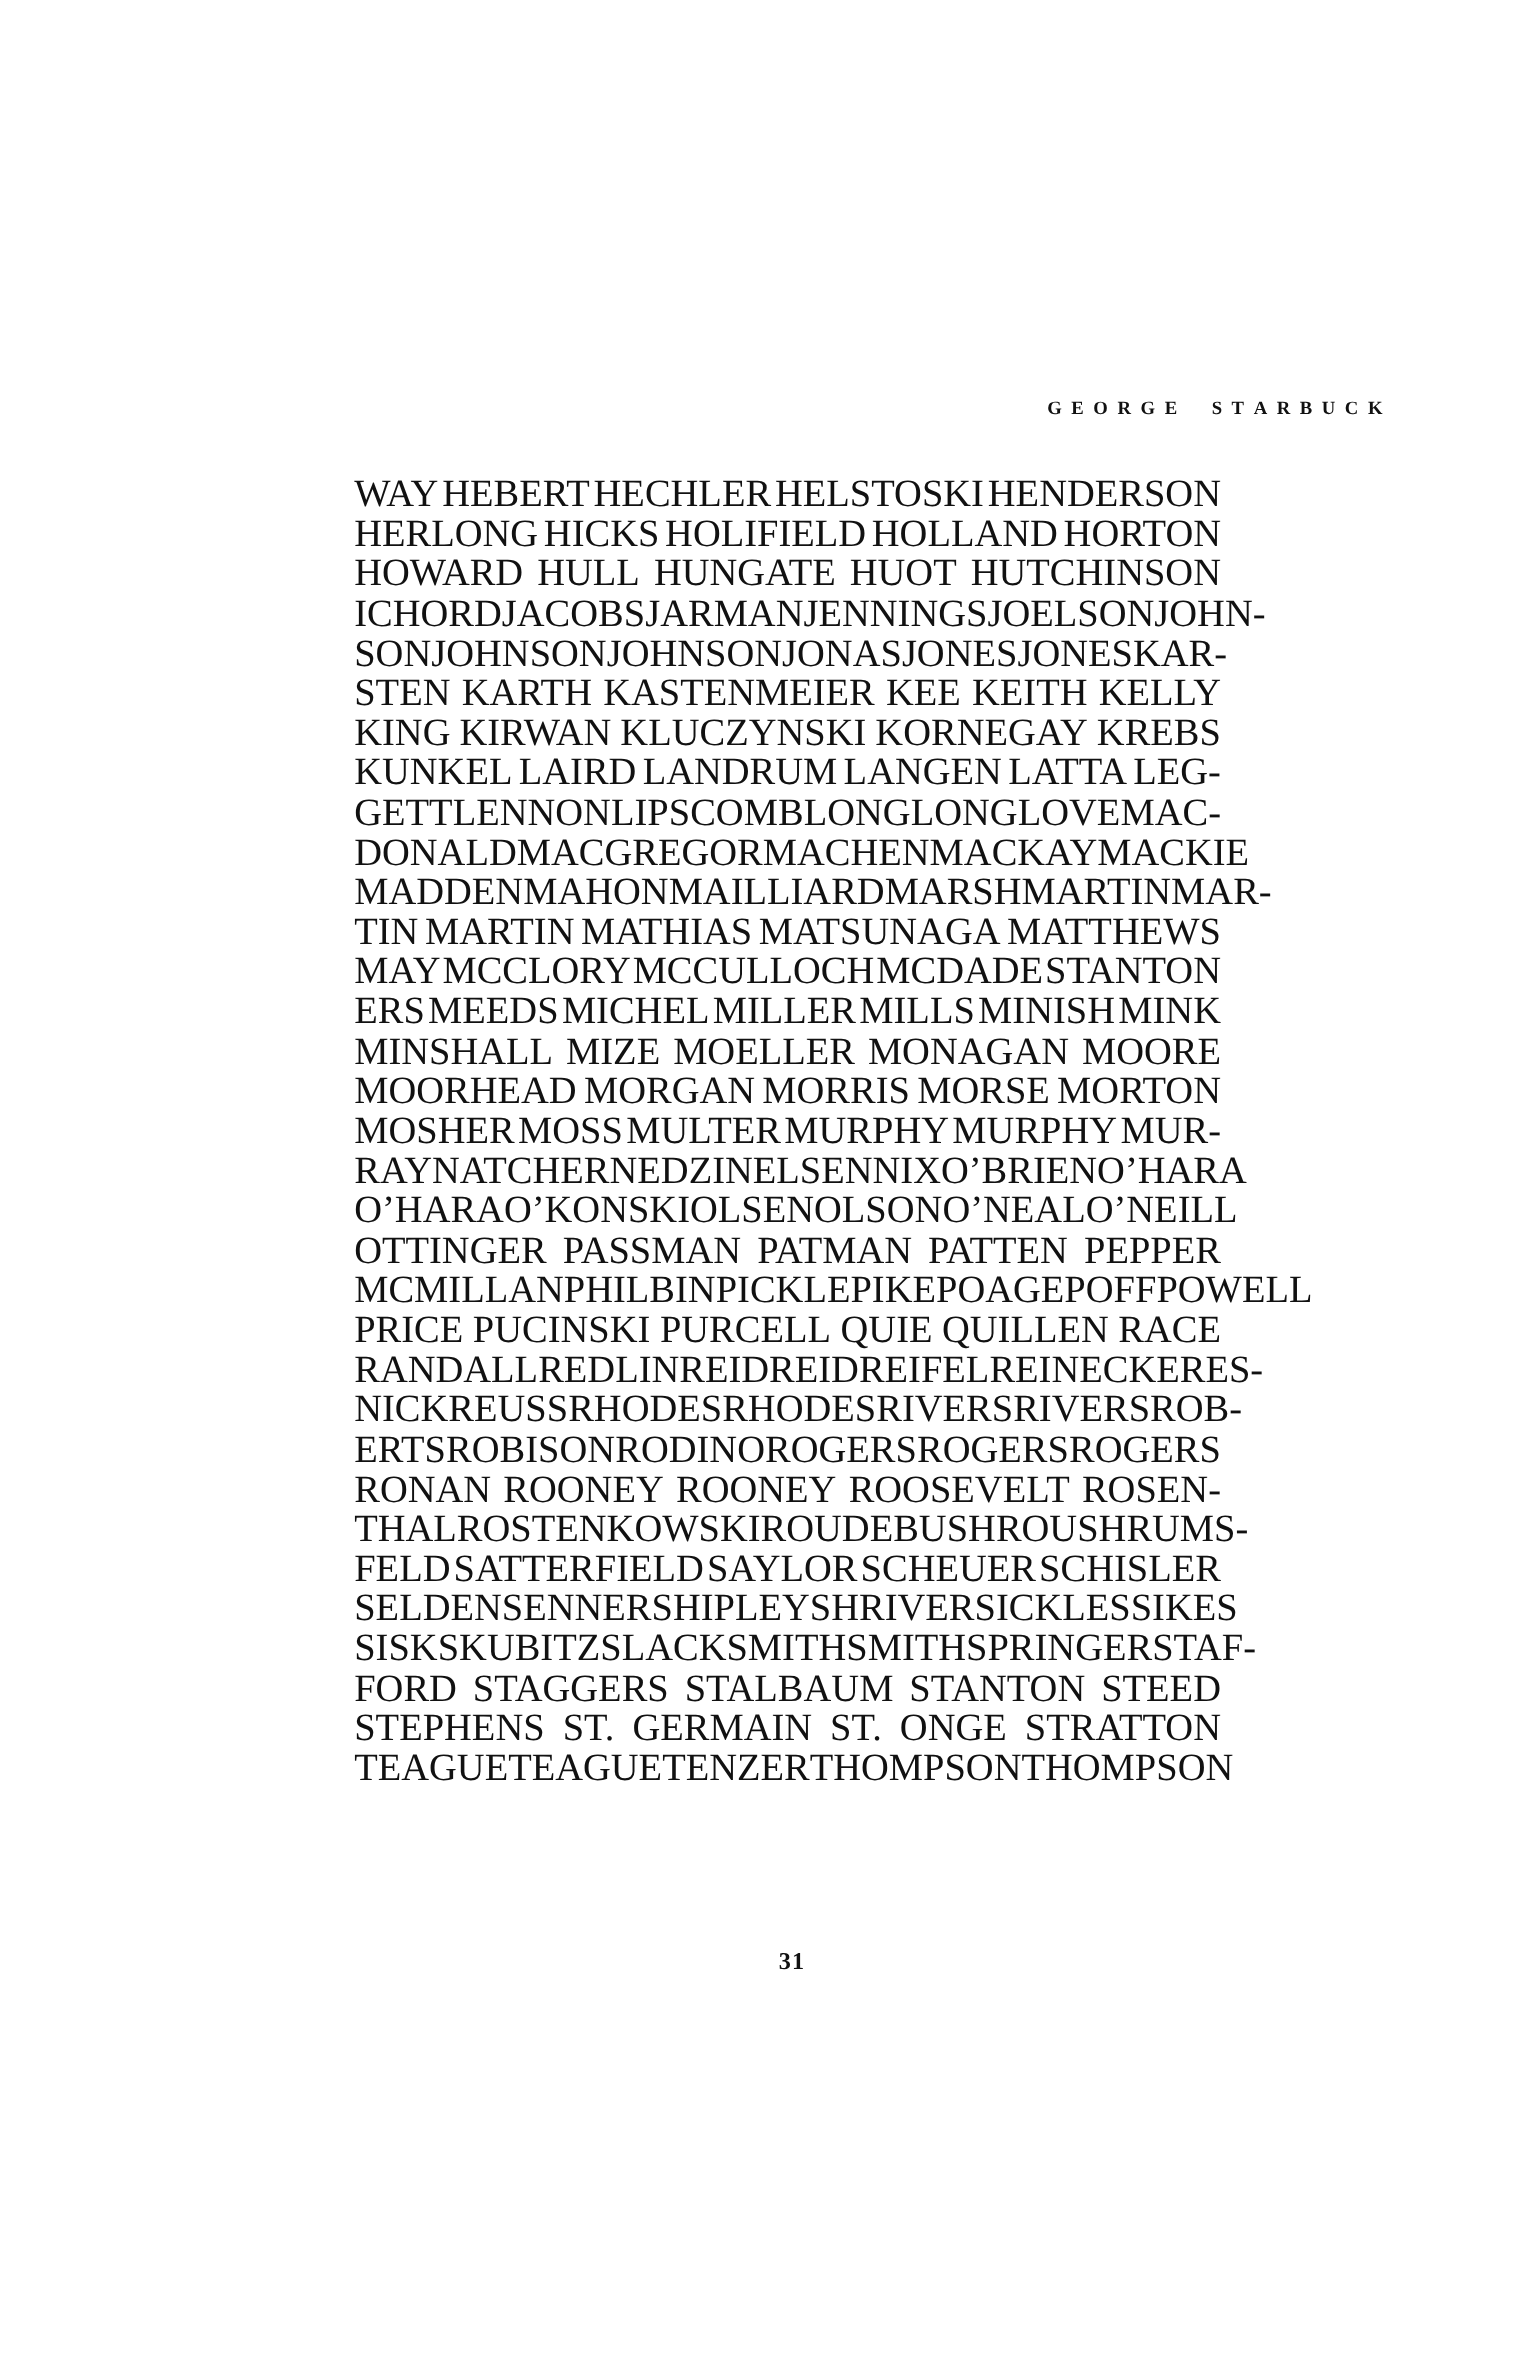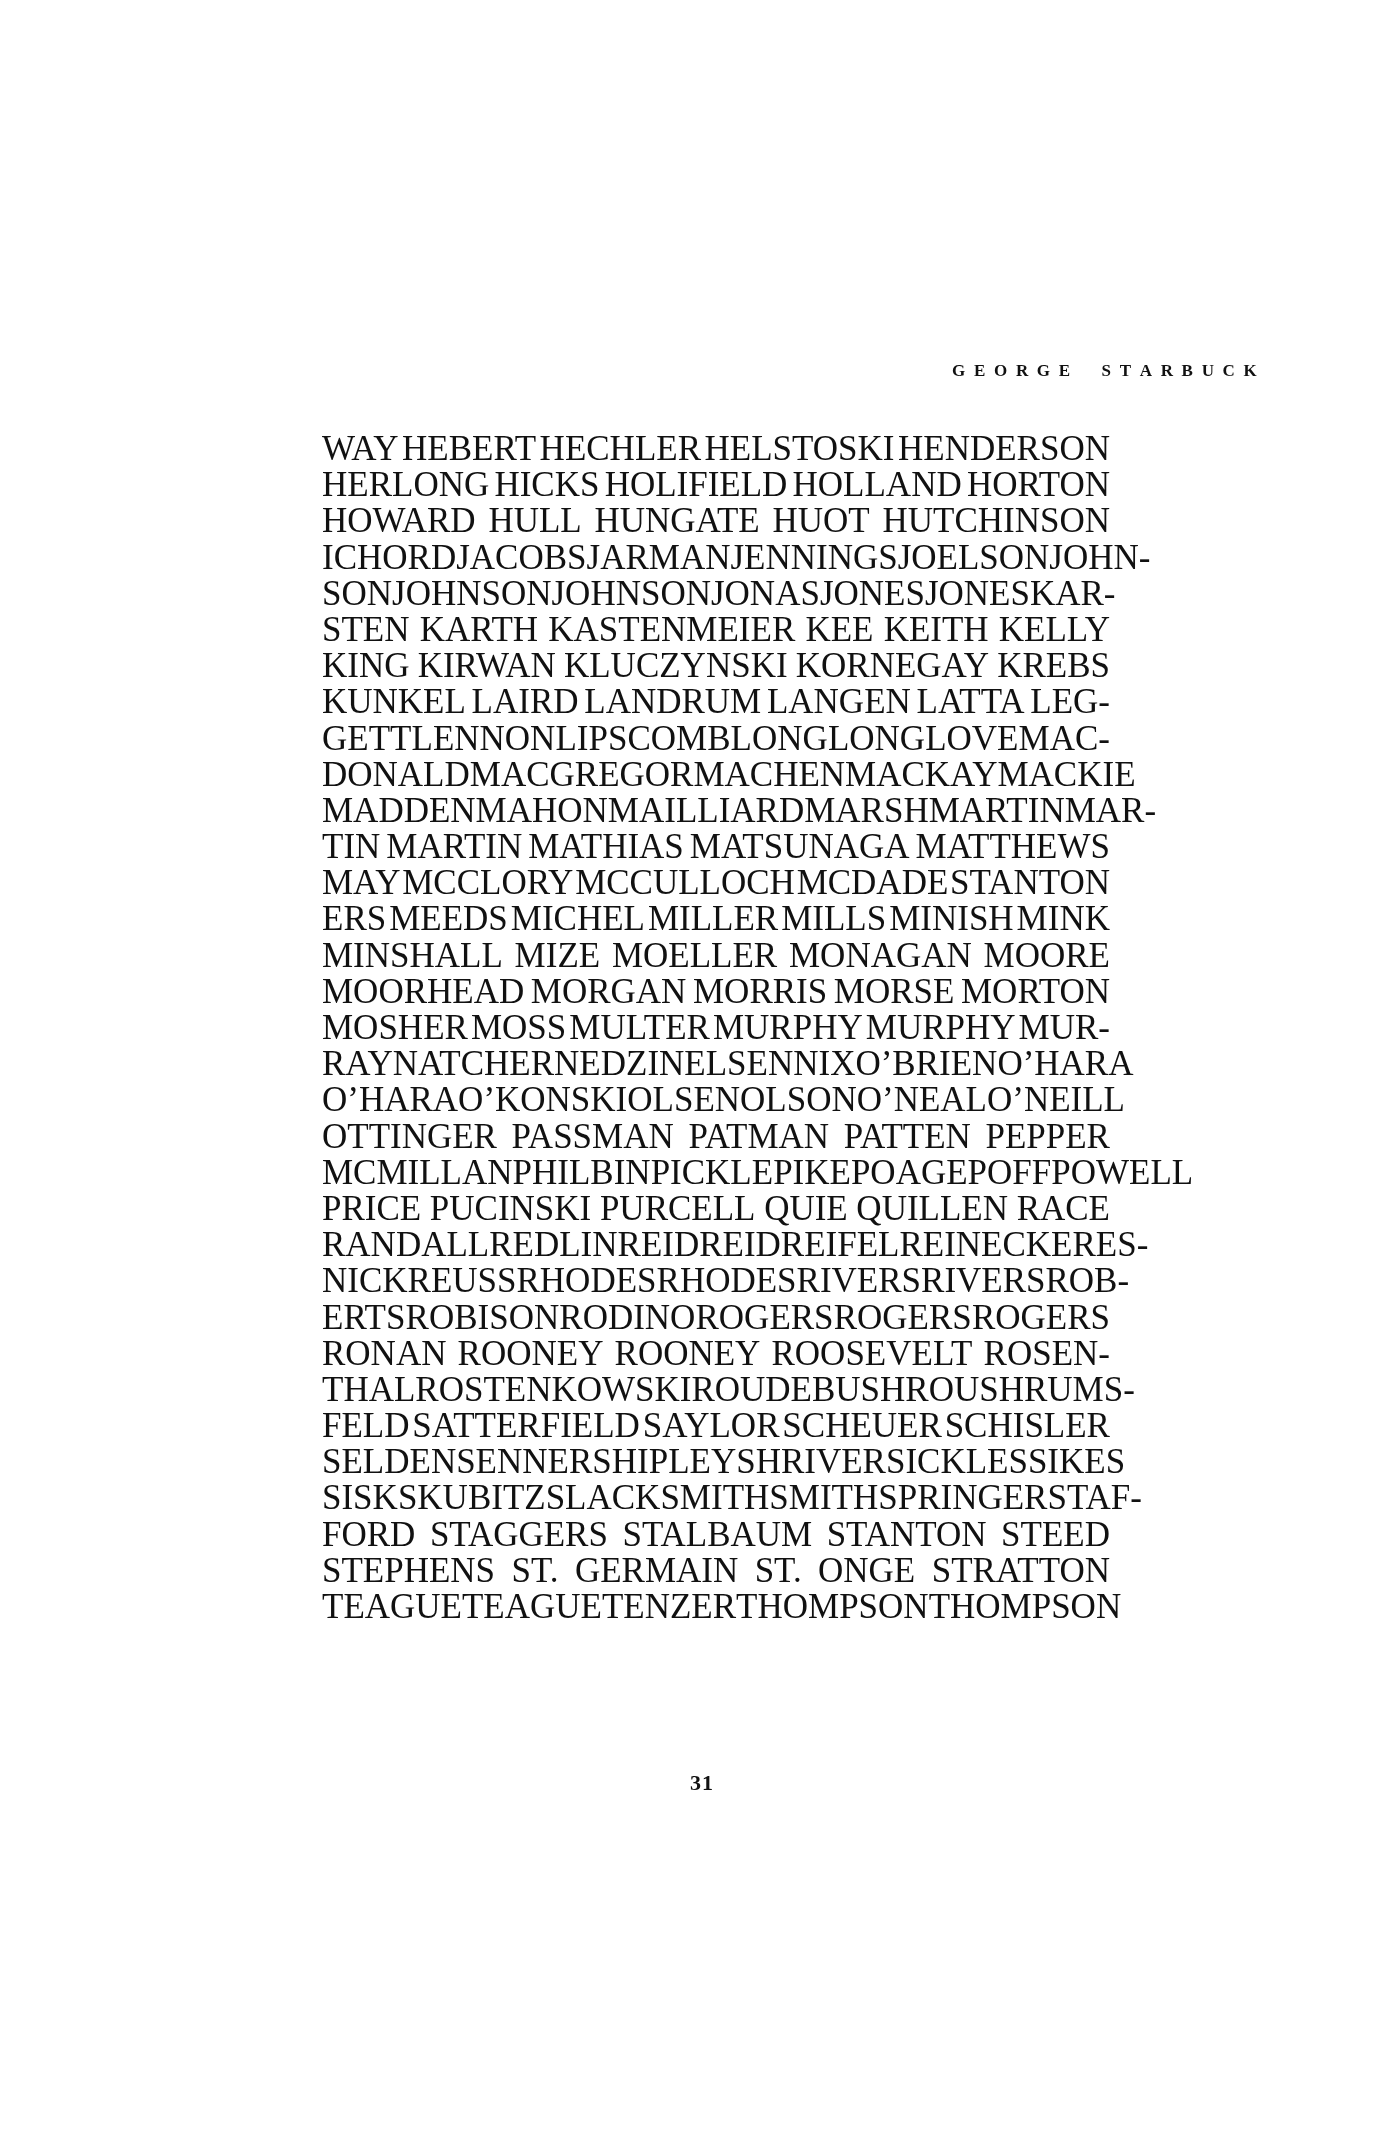--- a/index.html
+++ b/index.html
@@ -54,21 +54,21 @@
       justify-content: space-between;
       width: 788px;
       transform-origin: left center;
     }
     .word {
       display: inline-block;
     }
     .folio {
       position: absolute;
       top: 1770px;
-      left: 672px;
+      left: 690px;
       width: 60px;
       text-align: center;
       font-family: "Liberation Serif", "DejaVu Serif", serif;
       font-weight: bold;
       font-size: 22px;
       line-height: 26px;
       letter-spacing: 1px;
     }
   </style>
 </head>

